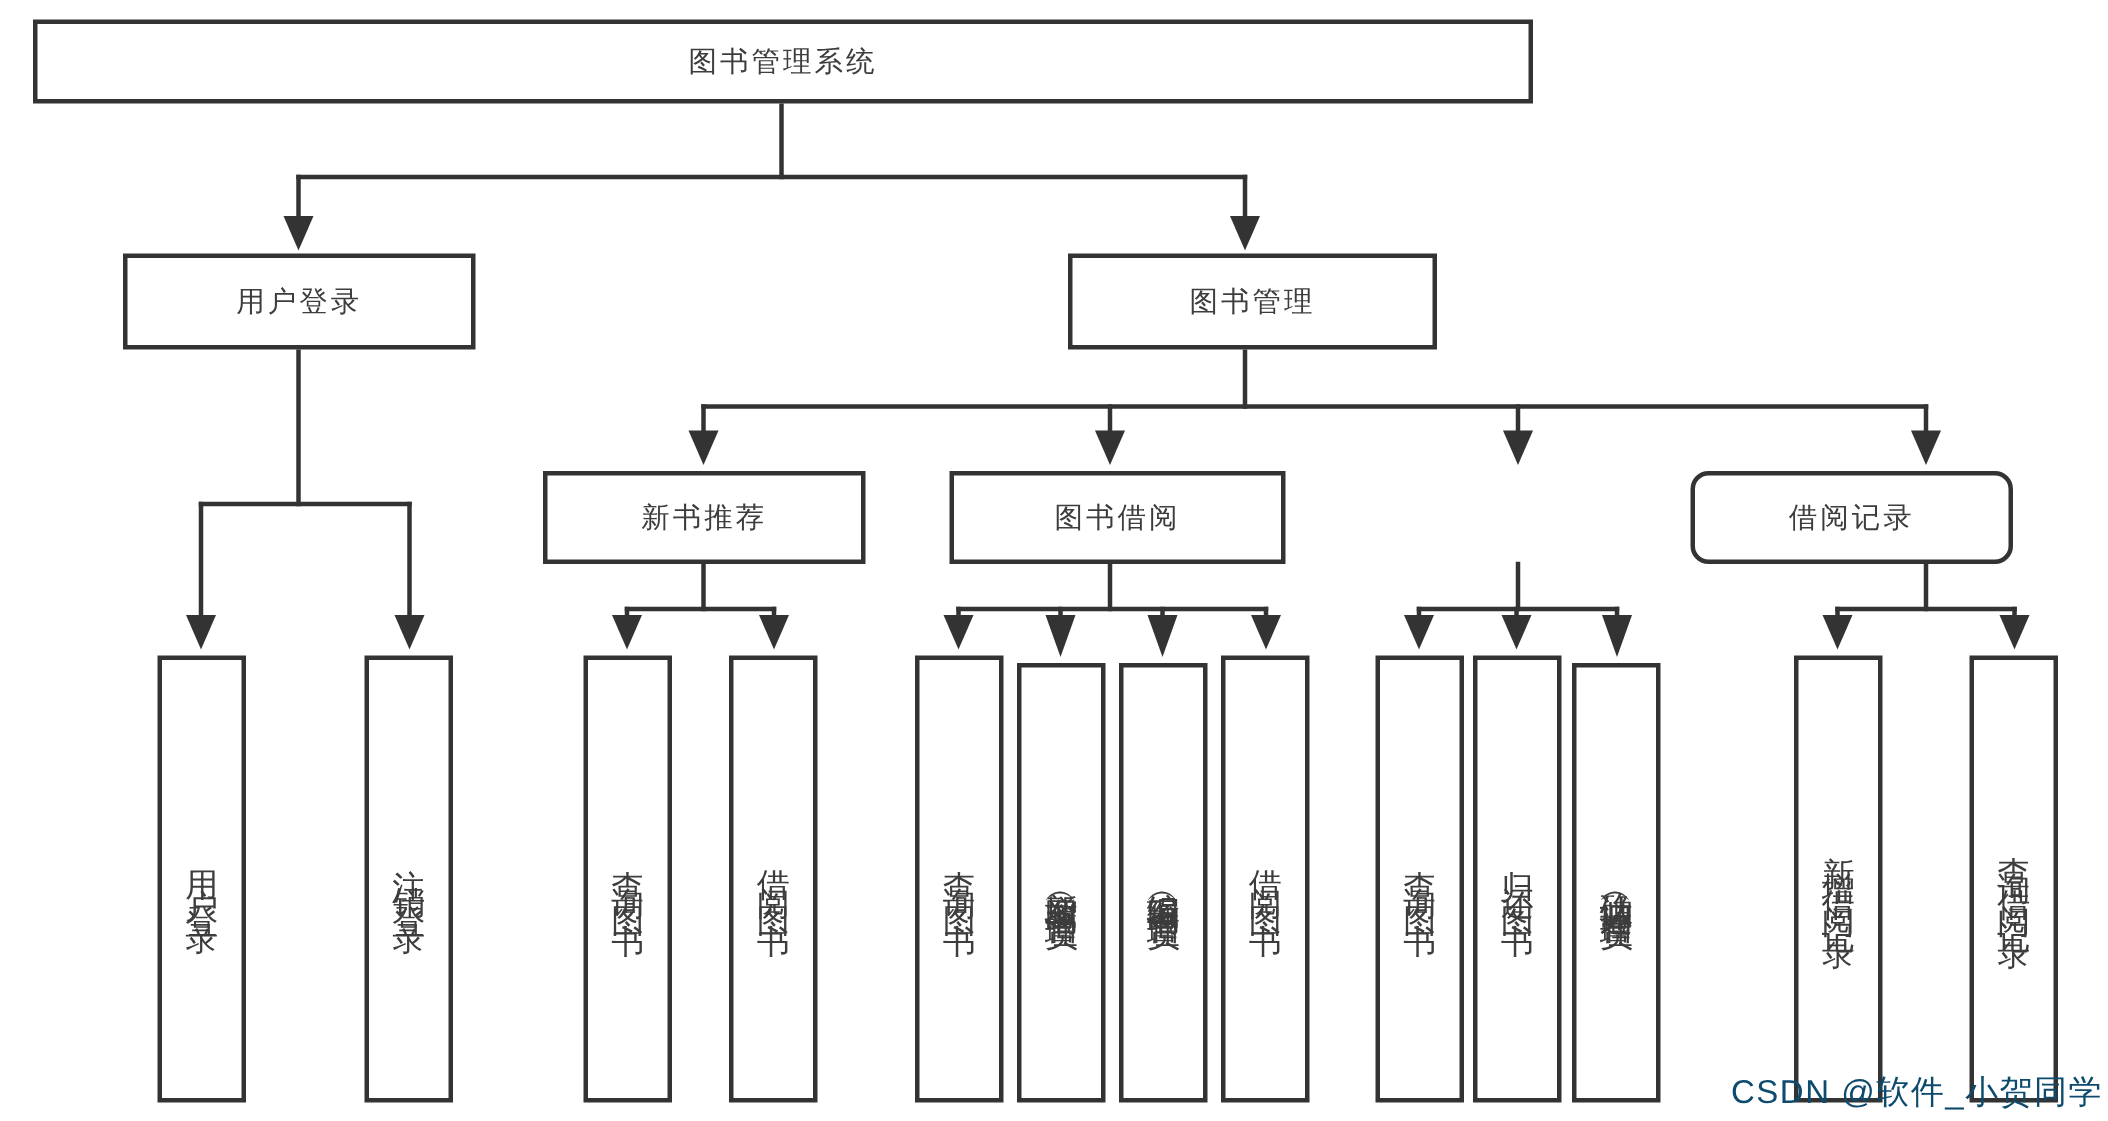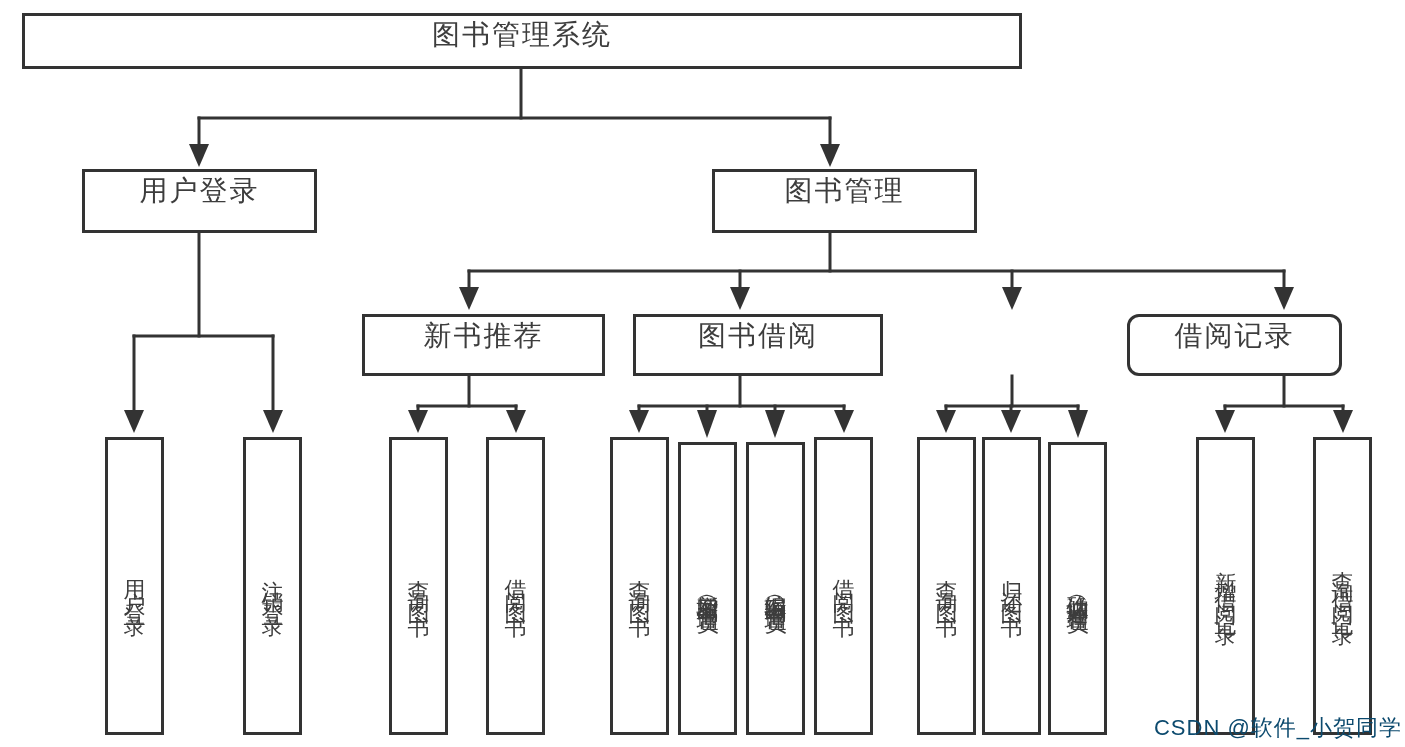--- a/index.html
+++ b/index.html
@@ -20,23 +20,24 @@
     left: 0;
     top: 0;
     z-index: 1;
   }
   .box {
     position: absolute;
     box-sizing: border-box;
     border: 3px solid #333333;
     background: #ffffff;
     display: flex;
+    align-items: center;
     justify-content: center;
     color: #3d3d3d;
-    font-size: 28px;
+    font-size: 19px;
     letter-spacing: 2px;
     z-index: 2;
   }
   .leaf {
     position: absolute;
     box-sizing: border-box;
     width: 59px;
     height: 298px;
     border: 3px solid #333333;
     background: #ffffff;
@@ -148,28 +149,28 @@
     </g>
   </svg>
 
   <div class="box" style="left:22px; top:13px; width:1000px; height:56px;">
     <span>图书管理系统</span>
   </div>
 
   <div class="box" style="left:82px; top:169px; width:235px; height:64px;">
     <span>用户登录</span>
   </div>
-  <div class="box" style="left:712px; top:169px; width:265px; height:64px;">
+  <div class="box" style="left:712px; top:169px; width:246px; height:64px;">
     <span>图书管理</span>
   </div>
 
-  <div class="box" style="left:362px; top:314px; width:243px; height:62px;">
+  <div class="box" style="left:362px; top:314px; width:215px; height:62px;">
     <span>新书推荐</span>
   </div>
-  <div class="box" style="left:633px; top:314px; width:250px; height:62px;">
+  <div class="box" style="left:633px; top:314px; width:224px; height:62px;">
     <span>图书借阅</span>
   </div>
   <div class="box" style="left:1127px; top:314px; width:215px; height:62px;border-radius:12px;">
     <span>借阅记录</span>
   </div>
 
   <div class="leaf" style="left:105px; top:437px;">
     <span class="vlabel len4">用户登录</span>
   </div>
   <div class="leaf" style="left:243px; top:437px;">

